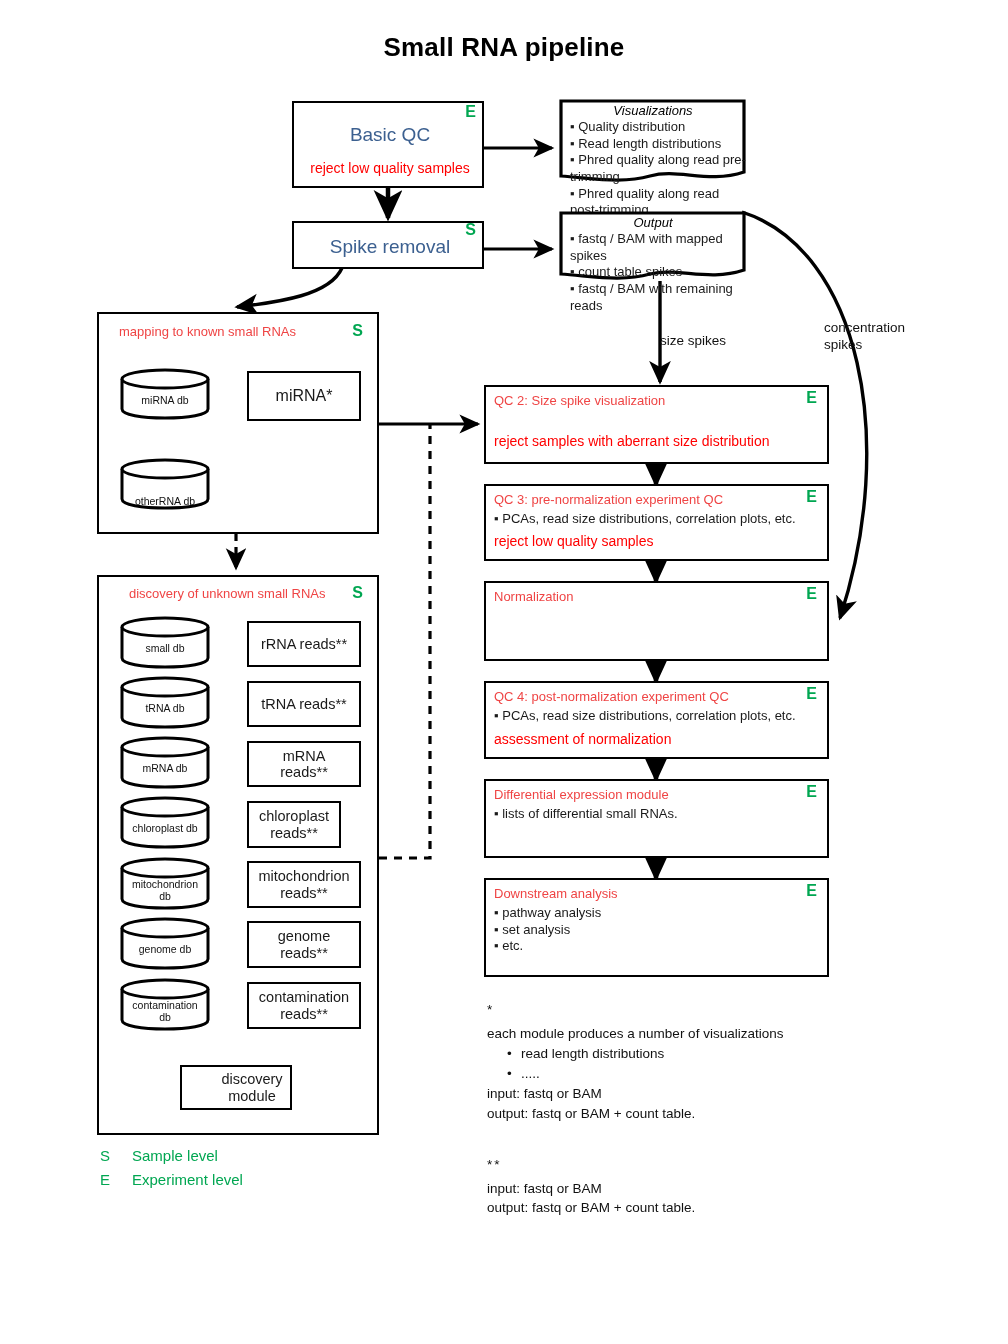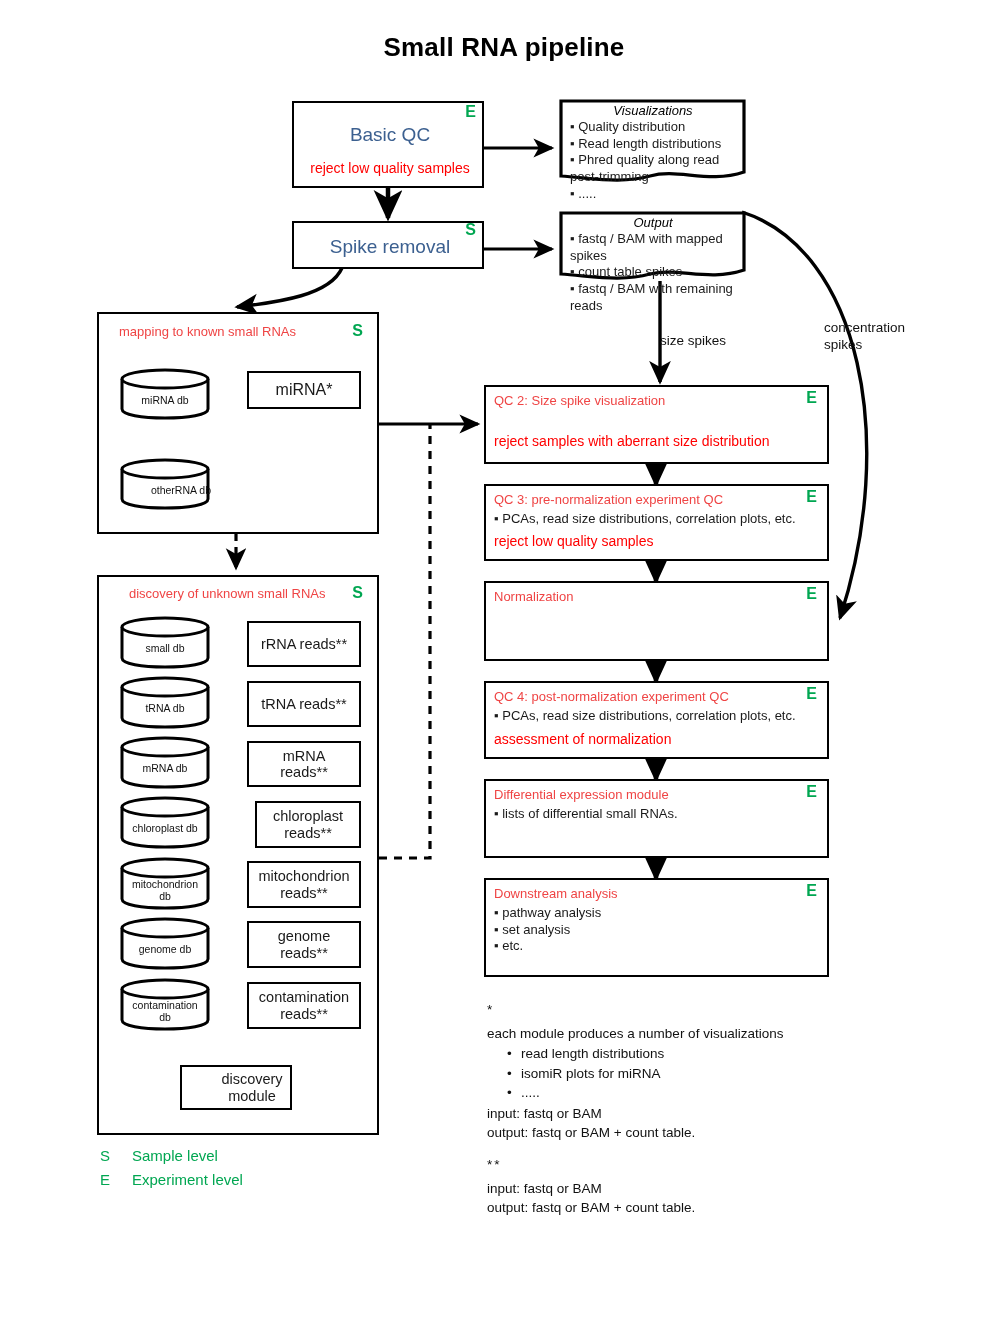--- a/index.html
+++ b/index.html
@@ -120,20 +120,22 @@
     <svg width="190" height="88" viewBox="0 0 190 88" style="position:absolute;left:-2px;top:-2px;">
       <path d="M3,3 L186,3 L186,74 C150,86 120,70 92,78 C64,86 34,80 3,78 Z" fill="#fff" stroke="#000" stroke-width="3.2"></path>
     </svg>
     <div class="abs ttl-it" style="left:0;top:3px;width:186px;">Visualizations</div>
     <div class="abs" style="left:10px;top:19px;width:176px;">
       <div class="bul">
         <i>▪</i> <span>Quality distribution</span></div>
       <div class="bul">
         <i>▪</i> <span>Read length distributions</span></div>
       <div class="bul">
+        <i>▪</i> <span>Phred quality along read pre-trimming</span></div>
+      <div class="bul">
         <i>▪</i> <span>Phred quality along read post-trimming</span></div>
       <div class="bul">
         <i>▪</i> <span>.....</span></div>
     </div>
   </div>
 
   <div class="abs box" style="left:292px;top:221px;width:192px;height:48px;">
     <div class="abs flag" style="right:6px;top:-2px;">S</div>
     <div class="abs hdr-lg" style="left:0;top:13px;width:192px;text-align:center;">Spike removal</div>
   </div>
@@ -162,30 +164,30 @@
     <div class="abs flag" style="right:14px;top:8px;">S</div>
   </div>
 
   <div class="cyl" style="left:119px;top:368px;width:92px;height:52px;">
     <svg width="92" height="52" viewBox="0 0 92 52">
       <path d="M3,11 L3,41 C3,47 23,50 46,50 C69,50 89,47 89,41 L89,11" fill="#fff" stroke="#000" stroke-width="3"></path>
       <ellipse cx="46" cy="11" rx="43" ry="9" fill="#fff" stroke="#000" stroke-width="3"></ellipse>
     </svg>
     <div class="lbl" style="top:27px;">miRNA db</div>
   </div>
-  <div class="abs smbox" style="left:247px;top:371px;width:114px;height:38px;">
+  <div class="abs smbox" style="left:247px;top:371px;width:114px;height:50px;">
     <span style="font-size:16px;white-space:pre-line;">miRNA*</span>
   </div>
 
   <div class="cyl" style="left:119px;top:458px;width:92px;height:52px;">
     <svg width="92" height="52" viewBox="0 0 92 52">
       <path d="M3,11 L3,41 C3,47 23,50 46,50 C69,50 89,47 89,41 L89,11" fill="#fff" stroke="#000" stroke-width="3"></path>
       <ellipse cx="46" cy="11" rx="43" ry="9" fill="#fff" stroke="#000" stroke-width="3"></ellipse>
     </svg>
-    <div class="lbl" style="top:27px;text-align:right;">otherRNA db</div>
+    <div class="lbl" style="top:38px;">otherRNA db</div>
   </div>
 
   <div class="abs panel" style="left:97px;top:575px;width:282px;height:560px;">
     <div class="abs hdr" style="left:30px;top:9px;">discovery of unknown small RNAs</div>
     <div class="abs flag" style="right:14px;top:7px;">S</div>
   </div>
 
   <div class="cyl" style="left:119px;top:616px;width:92px;height:54px;">
     <svg width="92" height="54" viewBox="0 0 92 54">
       <path d="M3,11 L3,42 C3,48 23,51 46,51 C69,51 89,48 89,42 L89,11" fill="#fff" stroke="#000" stroke-width="3"></path>
@@ -220,21 +222,21 @@
 reads**</span>
   </div>
 
   <div class="cyl" style="left:119px;top:796px;width:92px;height:54px;">
     <svg width="92" height="54" viewBox="0 0 92 54">
       <path d="M3,11 L3,42 C3,48 23,51 46,51 C69,51 89,48 89,42 L89,11" fill="#fff" stroke="#000" stroke-width="3"></path>
       <ellipse cx="46" cy="11" rx="43" ry="9" fill="#fff" stroke="#000" stroke-width="3"></ellipse>
     </svg>
     <div class="lbl" style="top:27px;white-space:pre-line;">chloroplast db</div>
   </div>
-  <div class="abs smbox" style="left:247px;top:801px;width:106px;height:47px;margin-left:8px;">
+  <div class="abs smbox" style="left:247px;top:801px;width:94px;height:47px;">
     <span style="white-space:pre-line;">chloroplast
 reads**</span>
   </div>
 
   <div class="cyl" style="left:119px;top:857px;width:92px;height:54px;">
     <svg width="92" height="54" viewBox="0 0 92 54">
       <path d="M3,11 L3,42 C3,48 23,51 46,51 C69,51 89,48 89,42 L89,11" fill="#fff" stroke="#000" stroke-width="3"></path>
       <ellipse cx="46" cy="11" rx="43" ry="9" fill="#fff" stroke="#000" stroke-width="3"></ellipse>
     </svg>
     <div class="lbl" style="top:22px;white-space:pre-line;">mitochondrion
@@ -328,21 +330,20 @@
       <span class="legend">E</span>
       <span class="legend">Experiment level</span>
     </div>
   </div>
 
   <div class="abs note" style="left:487px;top:1000px;width:430px;">
     <div class="ast">*</div>
     <div style="margin-top:4px;">each module produces a number of visualizations</div>
     <ul>
       <li>read length distributions</li>
-      <li>isomiR plots for miRNA</li>
       <li>.....</li>
     </ul>
     <div>input: fastq or BAM</div>
     <div>output: fastq or BAM + count table.</div>
   </div>
 
   <div class="abs note" style="left:487px;top:1155px;width:430px;">
     <div class="ast">**</div>
     <div style="margin-top:4px;">input: fastq or BAM</div>
     <div>output: fastq or BAM + count table.</div>

